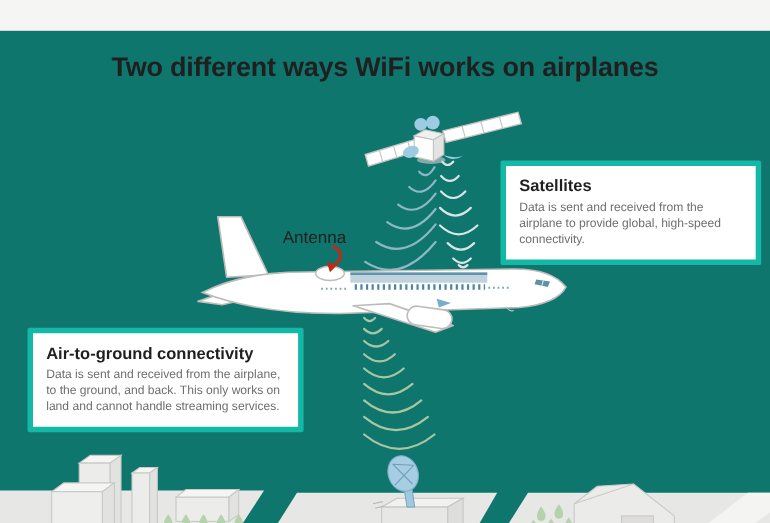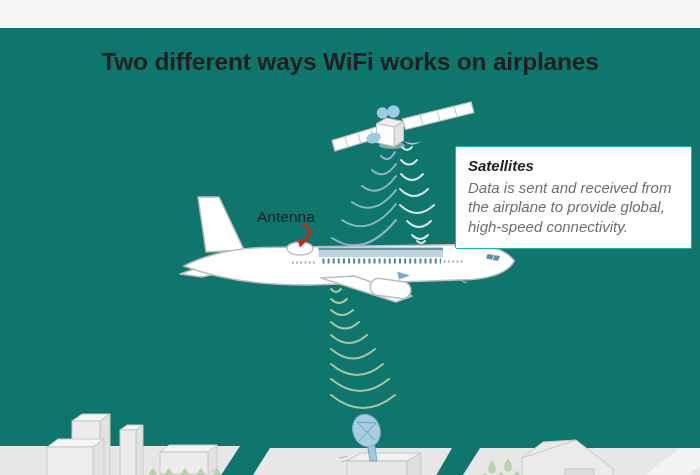--- a/index.html
+++ b/index.html
@@ -6,25 +6,25 @@
   .canvas{
     position:relative;width:700px;height:475px;overflow:hidden;
     background:#0f766e;font-family:"Liberation Sans",sans-serif;margin-top:28px;
   }
   .title{
     position:absolute;top:20px;left:0;width:700px;text-align:center;
     font-size:24.5px;font-weight:bold;color:#1f1f1f;letter-spacing:-0.2px;
   }
   .scene{position:absolute;left:0;top:0;width:700px;height:475px;}
   .callout{
-    position:absolute;background:#ffffff;border:1px solid #14b8a6;border-radius:2px;
-    padding:9px 12px 11px 12px;box-sizing:border-box;font-style:italic;
+    position:absolute;background:#ffffff;border:5px solid #14b8a6;border-radius:2px;
+    padding:9px 12px 11px 12px;box-sizing:border-box;
   }
   .callout .co-title{margin:0;font-size:15px;font-weight:bold;color:#1f1f1f;line-height:1.3;}
-  .callout .co-body{margin:2px 0 0 0;font-size:15px;line-height:1.33;color:#6e6e6e;}
+  .callout .co-body{margin:2px 0 0 0;font-size:11px;line-height:1.33;color:#6e6e6e;}
   .callout-satellites{left:455px;top:118px;width:237px;}
   .callout-airground{left:25px;top:270px;width:251px;}
   .antenna-label{
     position:absolute;left:257px;top:180px;font-size:15.5px;font-weight:normal;color:#1f1f1f;
   }
 </style>
 </head>
 <body>
 
 <div class="canvas">
@@ -186,16 +186,20 @@
     </g>
   </svg>
 
   <div class="title">Two different ways WiFi works on airplanes</div>
 
   <div class="callout callout-satellites">
     <p class="co-title">Satellites</p>
     <p class="co-body">Data is sent and received from the airplane to provide global, high-speed connectivity.</p>
   </div>
 
+  <div class="callout callout-airground">
+    <p class="co-title">Air-to-ground connectivity</p>
+    <p class="co-body">Data is sent and received from the airplane, to the ground, and back. This only works on land and cannot handle streaming services.</p>
+  </div>
 
   <div class="antenna-label">Antenna</div>
 
 </div>
 
 </body></html>

